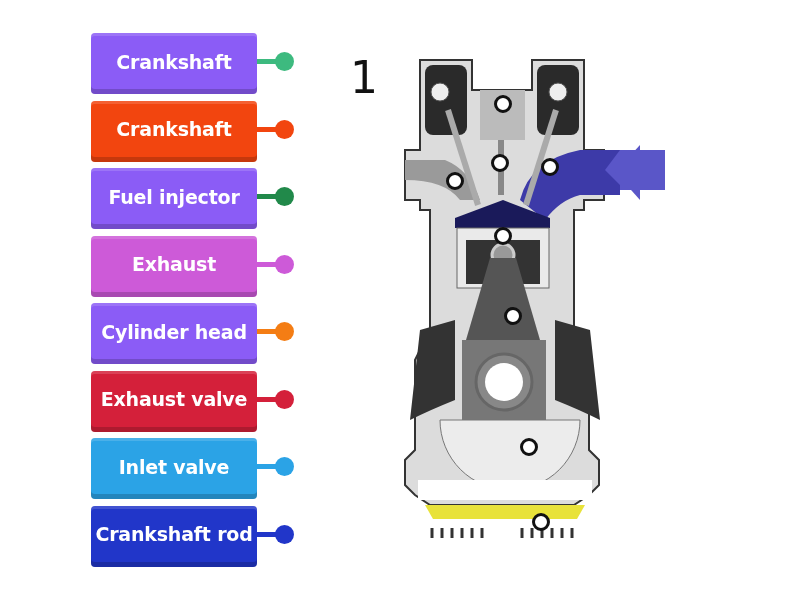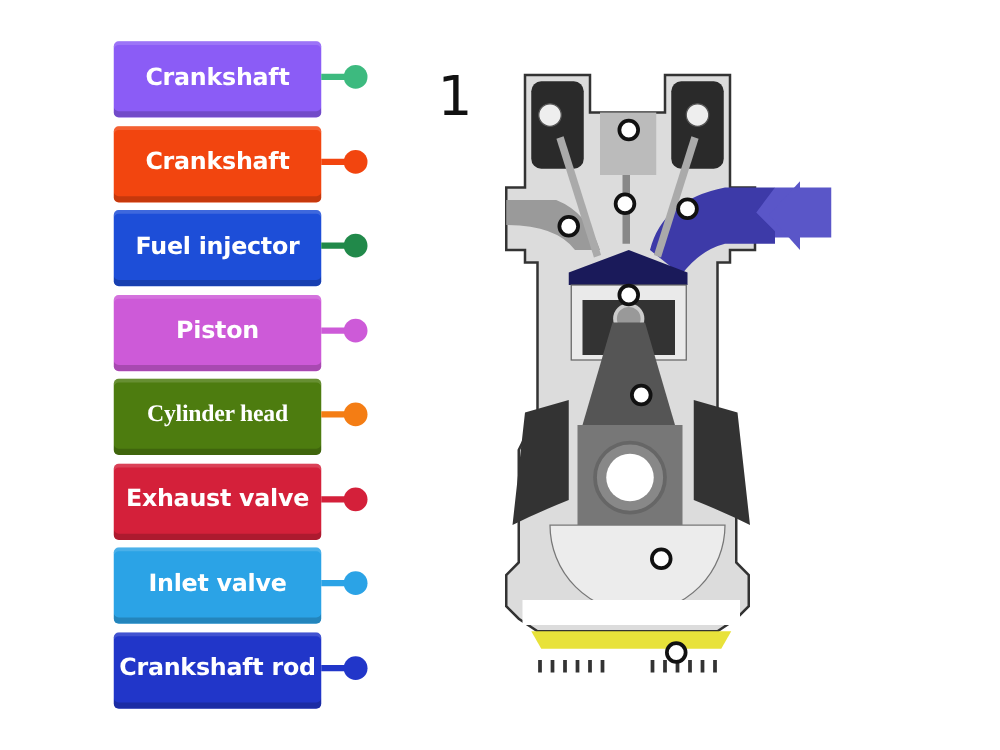--- a/index.html
+++ b/index.html
@@ -34,35 +34,35 @@
       <div class="conn-dot" style="background: rgb(61, 186, 127);"></div>
     </div>
     <div style="position: absolute; left: 0px; top: 67.5px;">
       <div class="label" style="background: rgb(242, 69, 15);">
         <span>Crankshaft</span>
       </div>
       <div class="connector" style="background: rgb(242, 69, 15);"></div>
       <div class="conn-dot" style="background: rgb(242, 69, 15);"></div>
     </div>
     <div style="position: absolute; left: 0px; top: 135px;">
-      <div class="label" style="background: #1d4ed8;">
+      <div class="label" style="background: #8b5cf6;">
         <span>Fuel injector</span>
       </div>
       <div class="connector" style="background: rgb(33, 137, 74);"></div>
       <div class="conn-dot" style="background: rgb(33, 137, 74);"></div>
     </div>
     <div style="position: absolute; left: 0px; top: 202.5px;">
       <div class="label" style="background: rgb(205, 90, 216);">
-        <span>Piston</span>
+        <span>Exhaust</span>
       </div>
       <div class="connector" style="background: rgb(205, 90, 216);"></div>
       <div class="conn-dot" style="background: rgb(205, 90, 216);"></div>
     </div>
     <div style="position: absolute; left: 0px; top: 270px;">
-      <div class="label" style="background: #4d7c0f; font-family: Liberation Serif, serif;">
+      <div class="label" style="background: #8b5cf6;">
         <span>Cylinder head</span>
       </div>
       <div class="connector" style="background: rgb(244, 125, 20);"></div>
       <div class="conn-dot" style="background: rgb(244, 125, 20);"></div>
     </div>
     <div style="position: absolute; left: 0px; top: 337.5px;">
       <div class="label" style="background: rgb(212, 32, 58);">
         <span>Exhaust valve</span>
       </div>
       <div class="connector" style="background: rgb(212, 32, 58);"></div>

